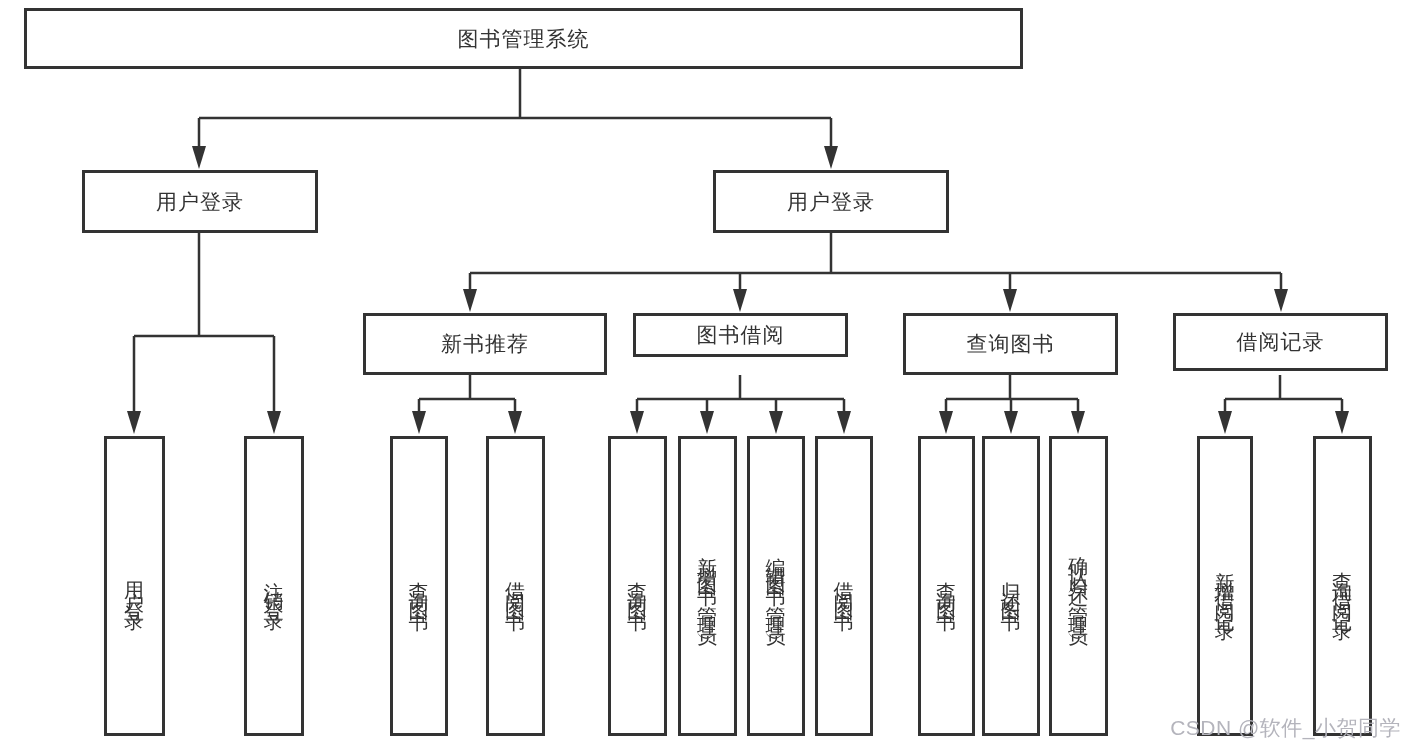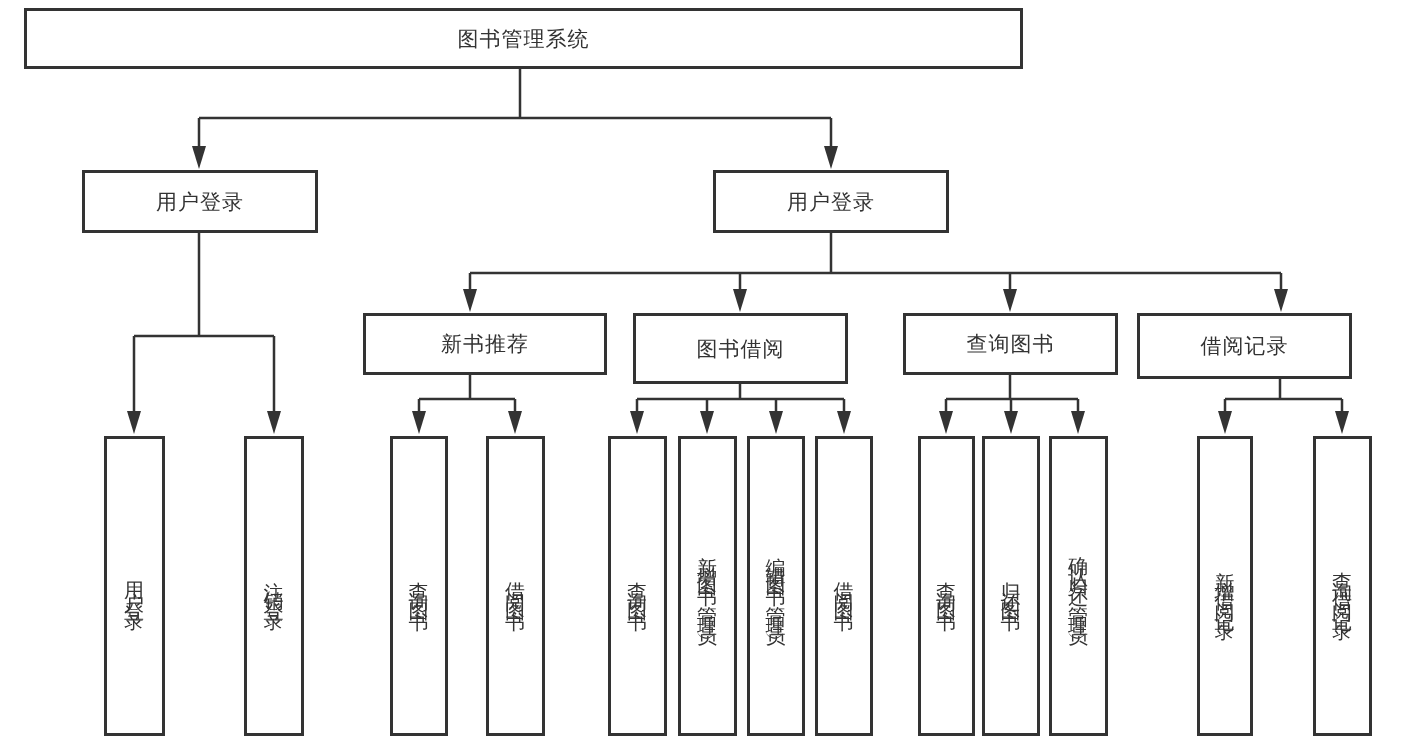--- a/index.html
+++ b/index.html
@@ -86,35 +86,36 @@
       <path d="M1335 411 L1349 411 L1342 434 Z"></path>
     </g>
   </svg>
 
   <div class="box hbox" style="left:24px; top:8px; width:999px; height:61px;">图书管理系统</div>
 
   <div class="box hbox" style="left:82px; top:170px; width:236px; height:63px;">用户登录</div>
   <div class="box hbox" style="left:713px; top:170px; width:236px; height:63px;">用户登录</div>
 
   <div class="box hbox" style="left:363px; top:313px; width:244px; height:62px;">新书推荐</div>
-  <div class="box hbox" style="left:633px; top:313px; width:215px; height:71px;">图书借阅</div>
+  <div class="box hbox" style="left:633px; top:313px; width:215px; height:44px;">图书借阅</div>
   <div class="box hbox" style="left:903px; top:313px; width:215px; height:62px;">查询图书</div>
-  <div class="box hbox" style="left:1137px; top:313px; width:215px; height:66px;">借阅记录</div>
+  <div class="box hbox" style="left:1173px; top:313px; width:215px; height:58px;">借阅记录</div>
 
   <div class="box vbox" style="left:104px; top:436px; width:61px; height:300px;">用户登录</div>
   <div class="box vbox" style="left:244px; top:436px; width:60px; height:300px;">注销登录</div>
 
   <div class="box vbox" style="left:390px; top:436px; width:58px; height:300px;">查询图书</div>
   <div class="box vbox" style="left:486px; top:436px; width:59px; height:300px;">借阅图书</div>
 
   <div class="box vbox" style="left:608px; top:436px; width:59px; height:300px;">查询图书</div>
   <div class="box vbox" style="left:678px; top:436px; width:59px; height:300px;">新增图书（管理员）</div>
   <div class="box vbox" style="left:747px; top:436px; width:58px; height:300px;">编辑图书（管理员）</div>
   <div class="box vbox" style="left:815px; top:436px; width:58px; height:300px;">借阅图书</div>
 
   <div class="box vbox" style="left:918px; top:436px; width:57px; height:300px;">查询图书</div>
   <div class="box vbox" style="left:982px; top:436px; width:58px; height:300px;">归还图书</div>
   <div class="box vbox" style="left:1049px; top:436px; width:59px; height:300px;">确认归还（管理员）</div>
 
   <div class="box vbox" style="left:1197px; top:436px; width:56px; height:300px;">新增借阅记录</div>
   <div class="box vbox" style="left:1313px; top:436px; width:59px; height:300px;">查询借阅记录</div>
 
+  <div class="watermark">CSDN @软件_小贺同学</div>
 </div>
 
 </body></html>

